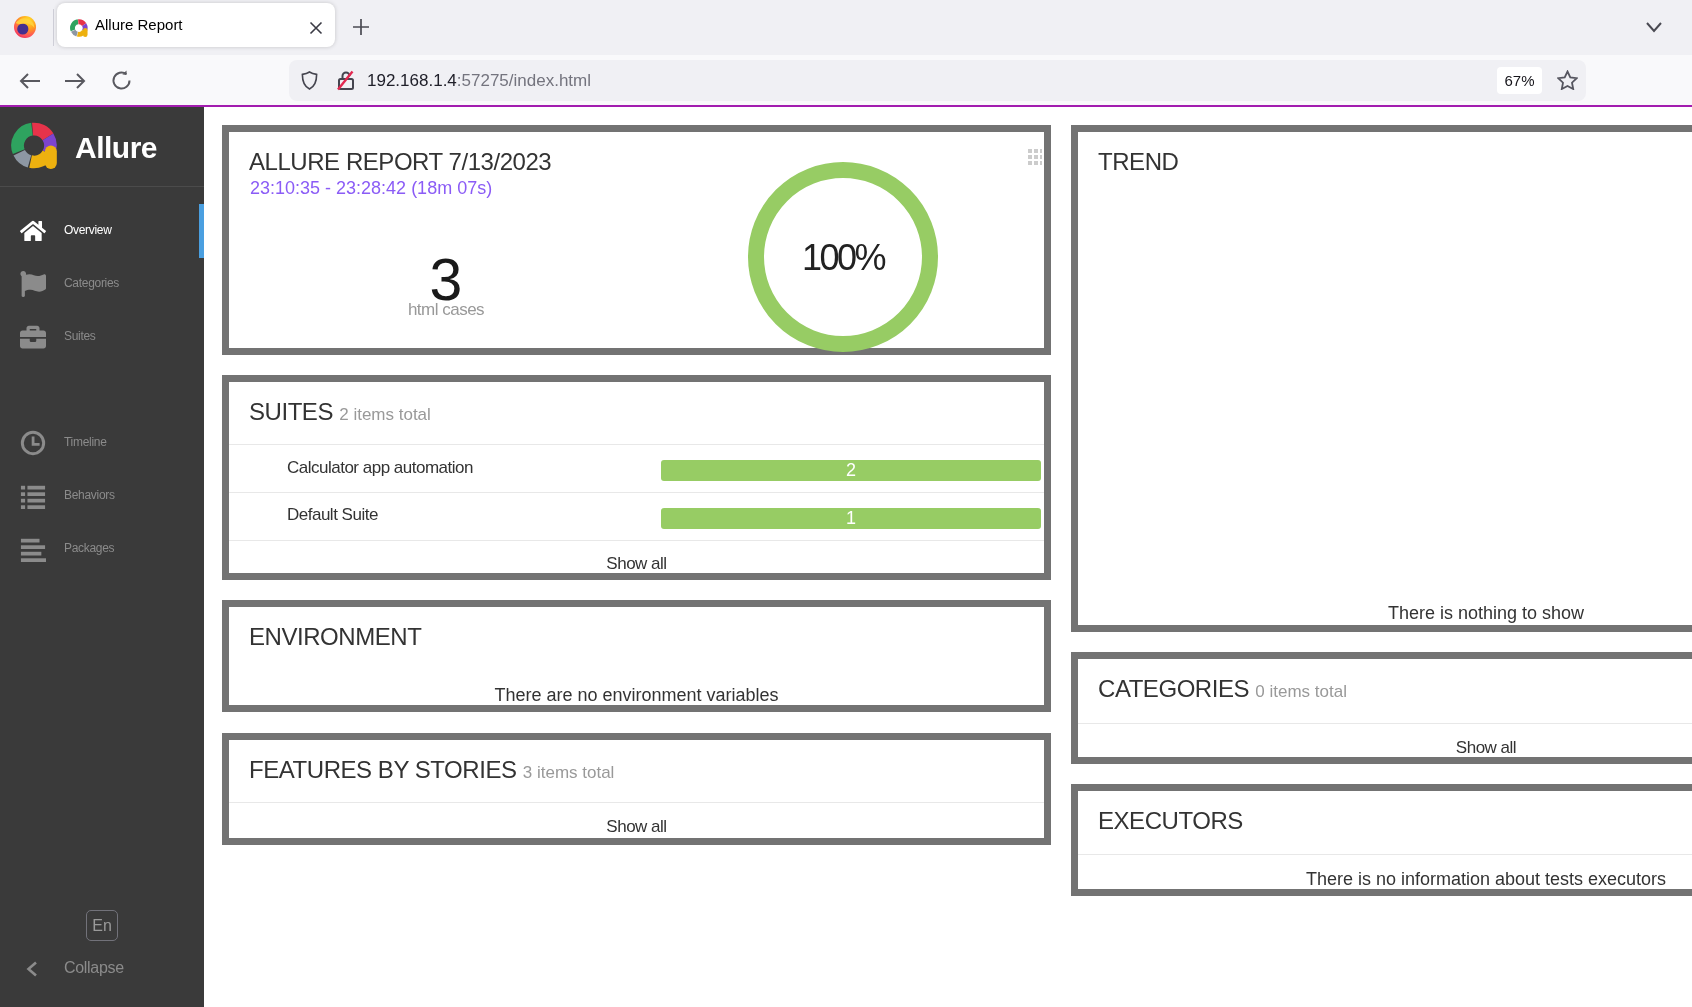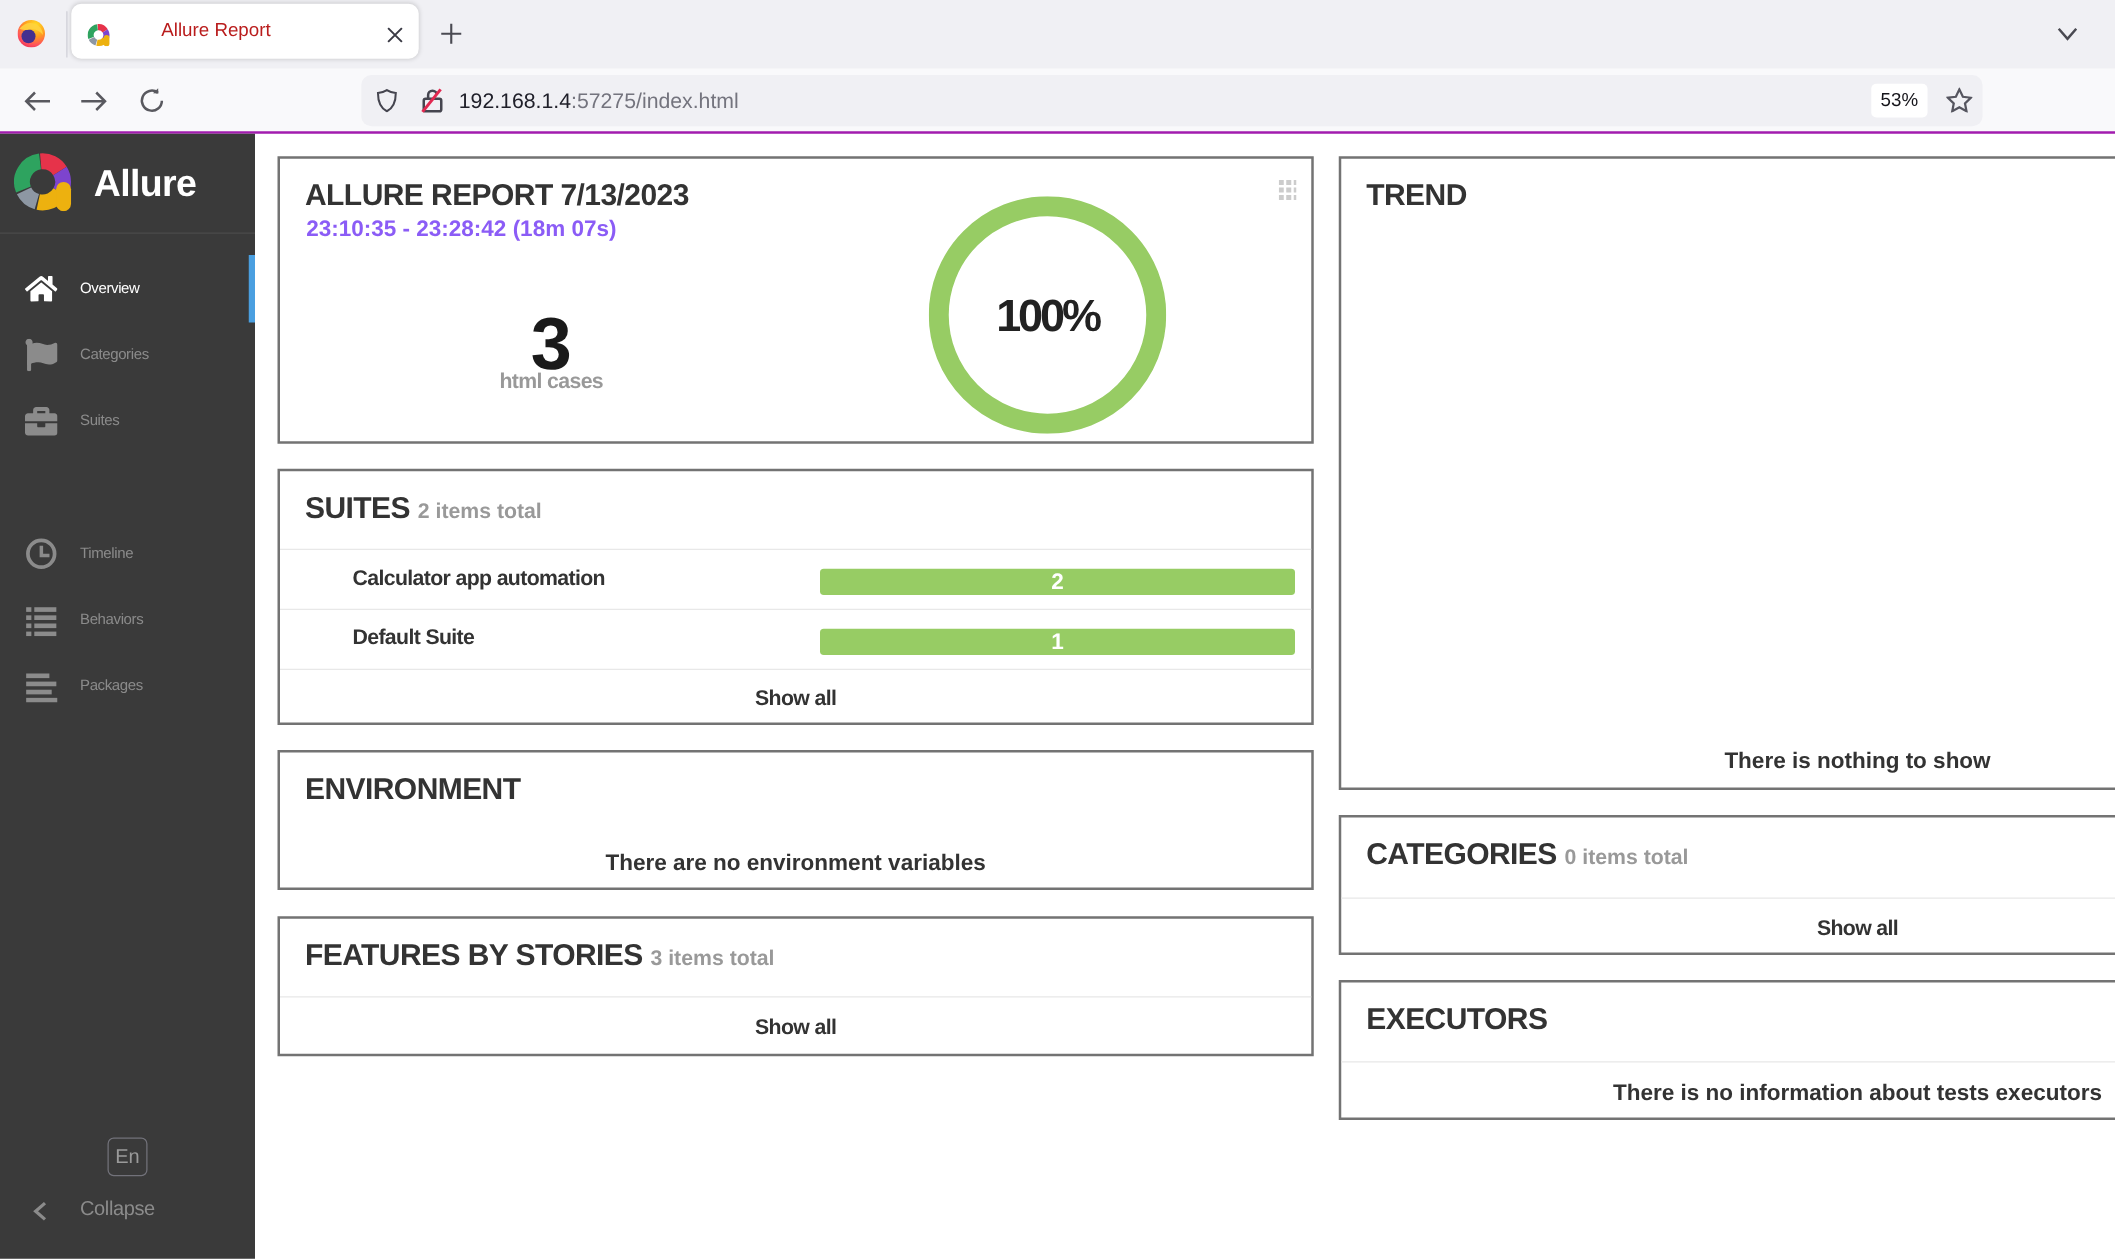--- a/index.html
+++ b/index.html
@@ -6,21 +6,21 @@
   html,body { width:1692px; height:1007px; overflow:hidden; background:#fff;
     font-family:"Liberation Sans", sans-serif; }
   .abs { position:absolute; }
 
   
   #tabstrip { position:absolute; left:0; top:0; width:1692px; height:55px; background:#f0f0f4; }
   #tabsep { position:absolute; left:53px; top:9px; width:1px; height:37px; background:#cfcfd8; }
   #tab { position:absolute; left:57px; top:3px; width:278px; height:44px; background:#fff;
     border-radius:8px; box-shadow:0 0 4px rgba(0,0,0,.18); }
   #tabtitle { position:absolute; left:38px; top:0; height:44px; line-height:44px;
-    font-size:15px; color:#b91c1c;margin-left:34px; }
+    font-size:15px; color:#000000; }
   #navbar { position:absolute; left:0; top:55px; width:1692px; height:52px; background:#f9f9fb;
     border-bottom:2px solid #a21caf; }
   #urlbar { position:absolute; left:289px; top:5px; width:1297px; height:41px;
     background:#f0f0f4; border-radius:8px; }
   #zoombadge { position:absolute; left:1208px; top:7px; width:45px; height:27px; background:#fff;
     border-radius:4px; font-size:15px; color:#15141a; text-align:center; line-height:27px; }
   .urltext { position:absolute; left:78px; top:0; height:41px; line-height:41px; font-size:17px;
     color:#74747e; white-space:pre; }
   .urltext b { color:#20202a; font-weight:normal; }
 
@@ -32,21 +32,21 @@
   .mico  { position:absolute; left:20px; top:50%; transform:translateY(-50%); width:26px; height:26px; }
   .mtxt  { position:absolute; left:64px; top:0; height:53px; line-height:53px; font-size:12px; letter-spacing:-0.3px; color:#8b8b8b; }
   .mitem.active .mtxt { color:#fff; }
   #activebar { position:absolute; left:199px; top:97px; width:5px; height:54px; background:#4a9fe0; }
   #enbox { position:absolute; left:86px; top:803px; width:32px; height:31px; border:1px solid #72727a;
     border-radius:5px; color:#9a9a9a; font-size:16px; text-align:center; line-height:29px; }
   #collapse { position:absolute; left:64px; top:834px; height:53px; line-height:53px;
     font-size:16px; letter-spacing:-0.3px; color:#8b8b8b; }
 
   
-  .card { position:absolute; background:#fff; border:2px solid #737373;font-weight:bold; }
+  .card { position:absolute; background:#fff; border:7px solid #737373; }
   .ctitle { position:absolute; left:20px; top:16px; font-size:24px; line-height:30px; color:#333;
     white-space:nowrap; letter-spacing:-0.45px; }
   .ctitle span { font-size:17px; color:#999; letter-spacing:normal; }
   .sep { position:absolute; left:0; width:100%; height:1px; background:#e8e8e8; }
   .rowtxt { position:absolute; left:18px; font-size:17px; letter-spacing:-0.5px; color:#333;margin-left:40px; }
   .cent { position:absolute; left:0; width:100%; text-align:center; font-size:18px; color:#333; }
   .lnk { font-size:17px; letter-spacing:-0.5px; }
   .bar { position:absolute; background:#97cc64; border-radius:3px; height:21px;
     color:#fff; font-size:18px; text-align:center; line-height:21px; }
 </style>
@@ -108,21 +108,21 @@
       <path d="M12 1.5 C8 4 5 4.5 1.5 5 C1.5 14 3 22 12 26.5 C21 22 22.5 14 22.5 5 C19 4.5 16 4 12 1.5Z"></path>
     </svg>
     <svg class="abs" style="left:47px;top:10px" width="20" height="21" viewBox="0 0 20 21">
       <g fill="none" stroke="#45454f" stroke-width="2">
         <rect x="3" y="9" width="14" height="10" rx="1.5"></rect>
         <path d="M6.5 9 V6 a3.5 3.5 0 0 1 7 0"></path>
       </g>
       <path d="M2 19.5 L16.5 1.5" stroke="#e22850" stroke-width="2.4"></path>
     </svg>
     <div class="urltext"><b>192.168.1.4</b>:57275/index.html</div>
-    <div id="zoombadge">53%</div>
+    <div id="zoombadge">67%</div>
     <svg class="abs" style="left:1268px;top:10px" width="21" height="20" viewBox="0 0 21 20" fill="none" stroke="#55555f" stroke-width="1.8">
       <path d="M10.5 1.5 L13.3 7.4 L19.7 8.2 L15 12.7 L16.2 19 L10.5 15.9 L4.8 19 L6 12.7 L1.3 8.2 L7.7 7.4 Z"></path>
     </svg>
   </div>
 </div>
 
 <div id="sidebar">
   <svg class="abs" style="left:11px;top:15px" width="47" height="47" viewBox="0 0 48 48">
     <g>
       <path d="M7.92 30.29 A16.8 16.8 0 0 1 21.45 7.33" fill="none" stroke="#2ea35f" stroke-width="13"></path>

